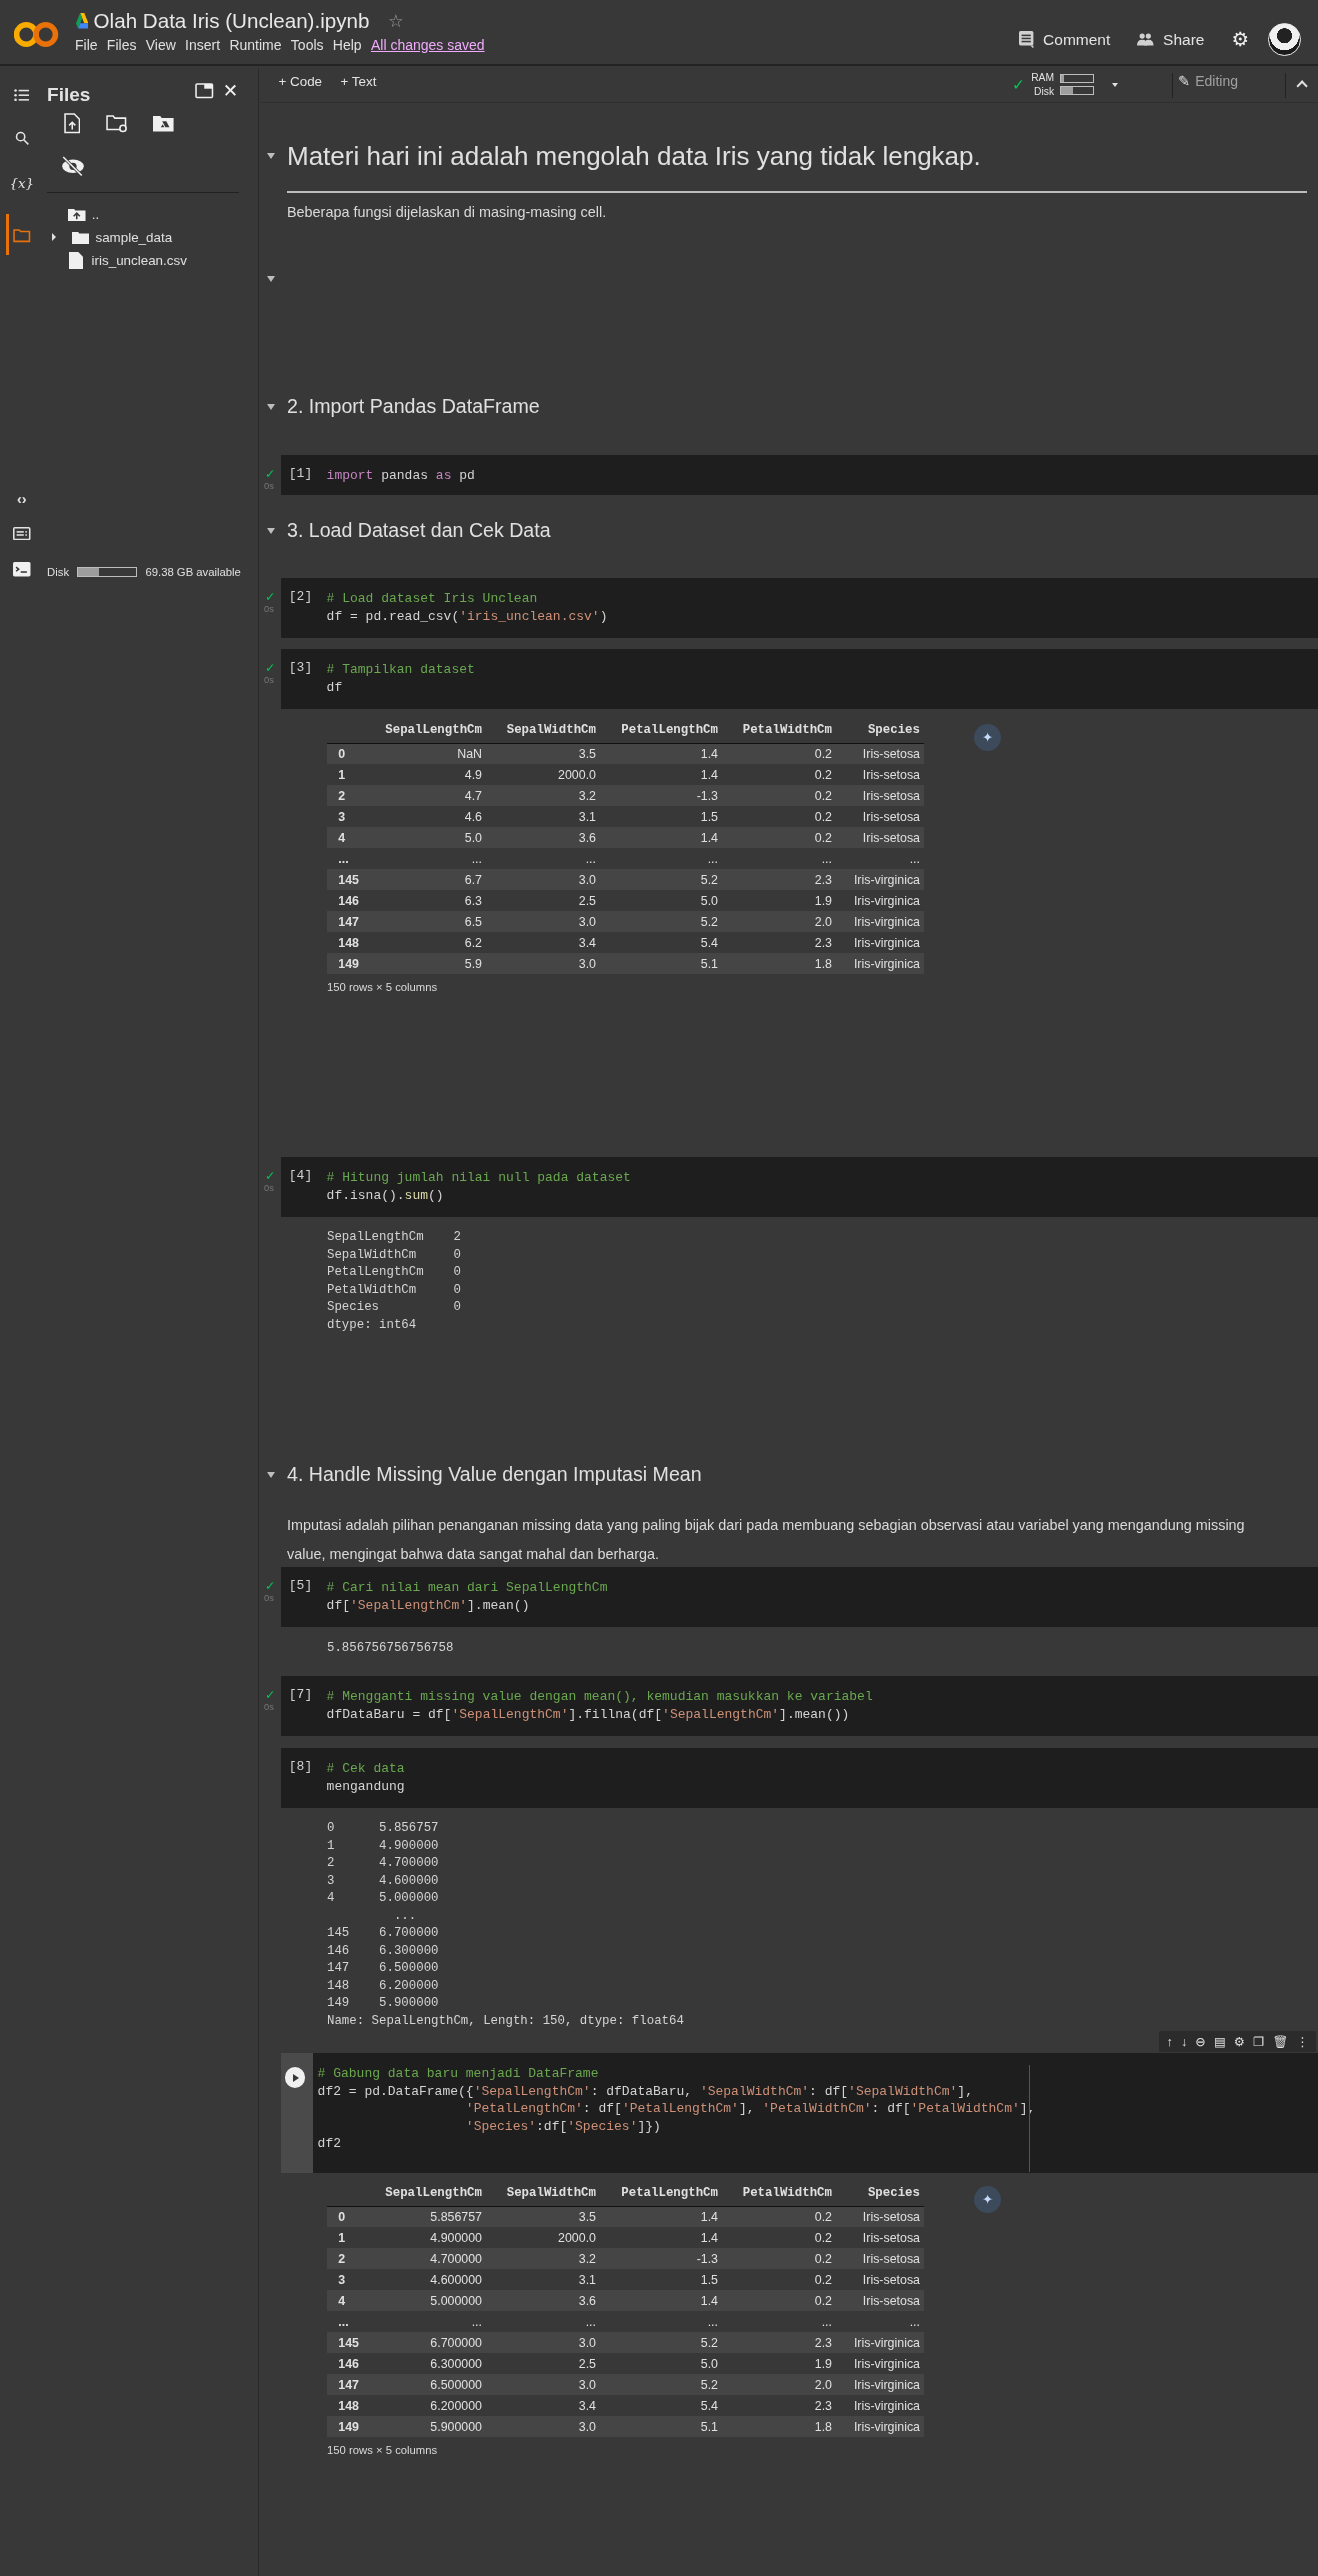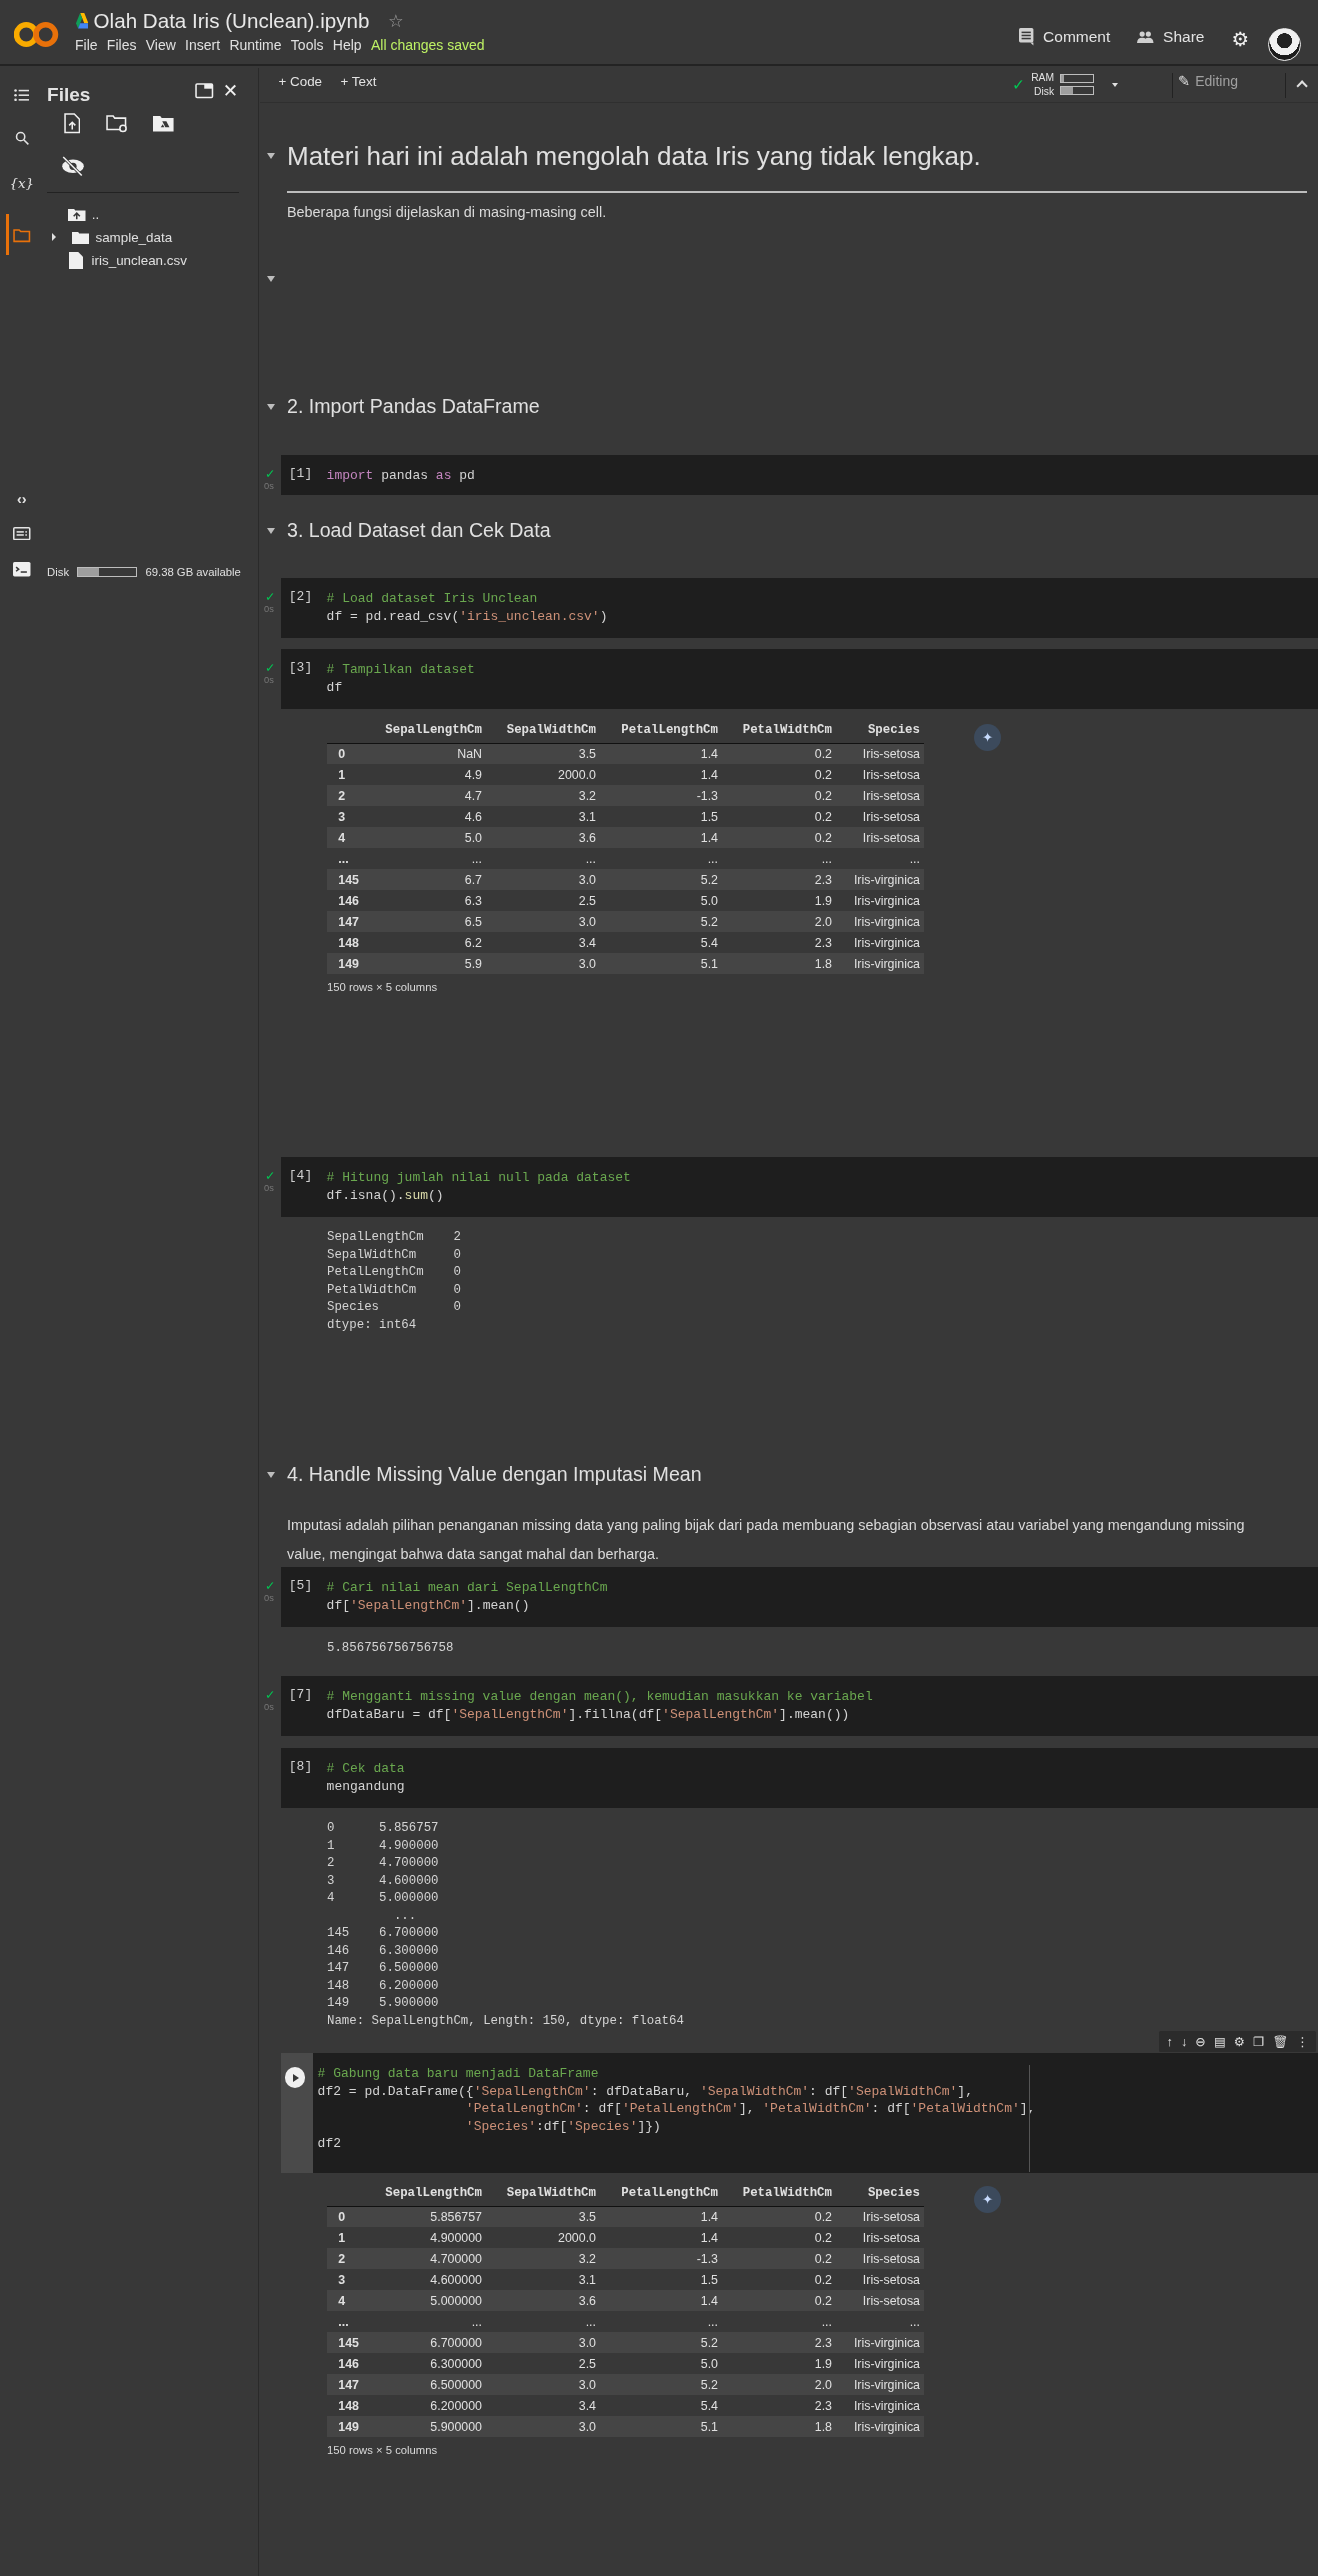--- a/index.html
+++ b/index.html
@@ -3,22 +3,22 @@
 <meta charset="utf-8">
 <style>
 *{box-sizing:border-box;margin:0;padding:0}
 html,body{width:1319px;height:3628px;background:#383838;color:#e3e3e3;font-family:"Liberation Sans",sans-serif;overflow:hidden}
 #topbar{position:absolute;left:0;top:0;width:1319px;height:66px;background:#383838;border-bottom:2.1px solid #232323}
 .logo{position:absolute;left:14.4px;top:15.5px;width:45px;height:37px}
 .doc-title{position:absolute;left:76px;top:8.2px;height:26px;display:flex;align-items:center;gap:5.2px;font-size:20.6px;color:#e8e8e8}
 .drive-ico{width:12.4px;height:15.5px}
 .star{font-size:17.5px;color:#9e9e9e;margin-left:13.4px}
 .menubar{position:absolute;left:75px;top:37px;display:flex;gap:9.3px;font-size:14px;color:#e0e0e0}
-.menubar .saved{color:#bef264;}
-.hdr-right{position:absolute;right:0;top:28px;display:flex;align-items:flex-start;height:35px}
+.menubar .saved{color:#f0abfc;text-decoration:underline}
+.hdr-right{position:absolute;right:0;top:22px;display:flex;align-items:center;height:35px}
 .hbtn{display:flex;align-items:center;gap:9.3px;font-size:15.5px;color:#e3e3e3;margin-right:27px}
 .avatar{width:33px;height:33px;border-radius:50%;background:radial-gradient(circle at 50% 38%,#222 0 30%,#f0f0f0 31% 58%,#1b1b1b 59%);margin-right:18.5px;border:1px solid #eee}
 #sidebar-rail{position:absolute;left:0;top:68px;width:43px;height:3534px;background:#383838}
 .rail-ico{position:absolute;left:9.3px;width:25px;height:25px;display:flex;align-items:center;justify-content:center;color:#e3e3e3}
 .rail-active{position:absolute;left:6.2px;top:146px;width:3.1px;height:41px;background:#e8710a}
 #filepanel{position:absolute;left:43px;top:68px;width:216px;height:3534px;background:#383838;border-right:1.5px solid #2a2a2a}
 .fp-title{position:absolute;left:4.1px;top:15.5px;font-size:19px;font-weight:bold;color:#e3e3e3}
 .fp-tool{position:absolute;width:25px;height:25px;display:flex;align-items:center;justify-content:center}
 .fp-sep{position:absolute;left:4.1px;top:124px;width:192px;height:1px;background:#222}
 .tree-row{position:absolute;left:4.1px;height:20.6px;display:flex;align-items:center;font-size:13.4px;color:#e0e0e0}

